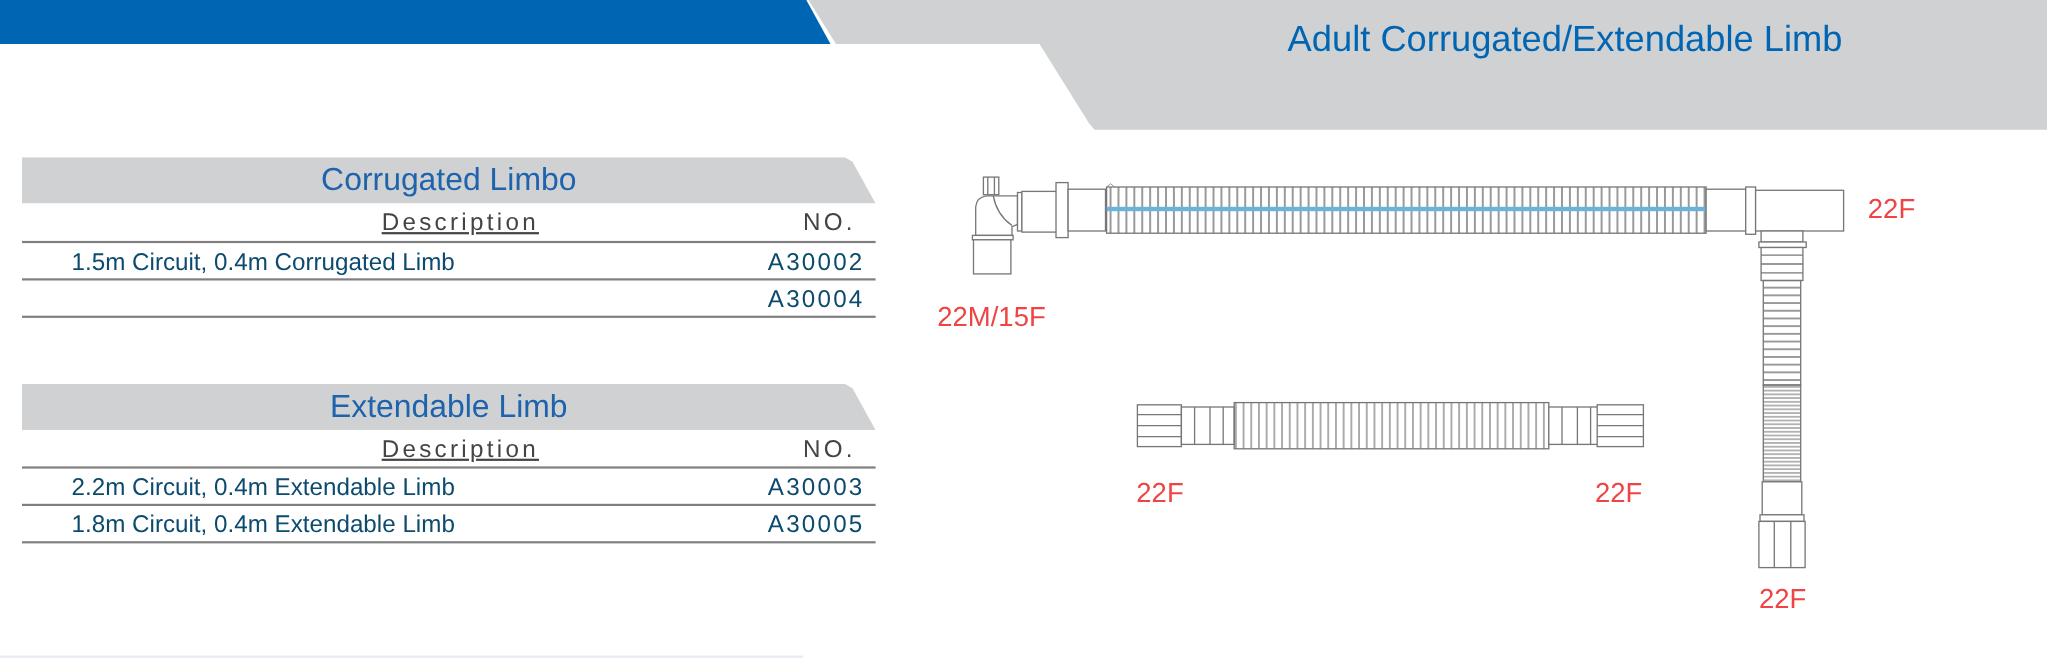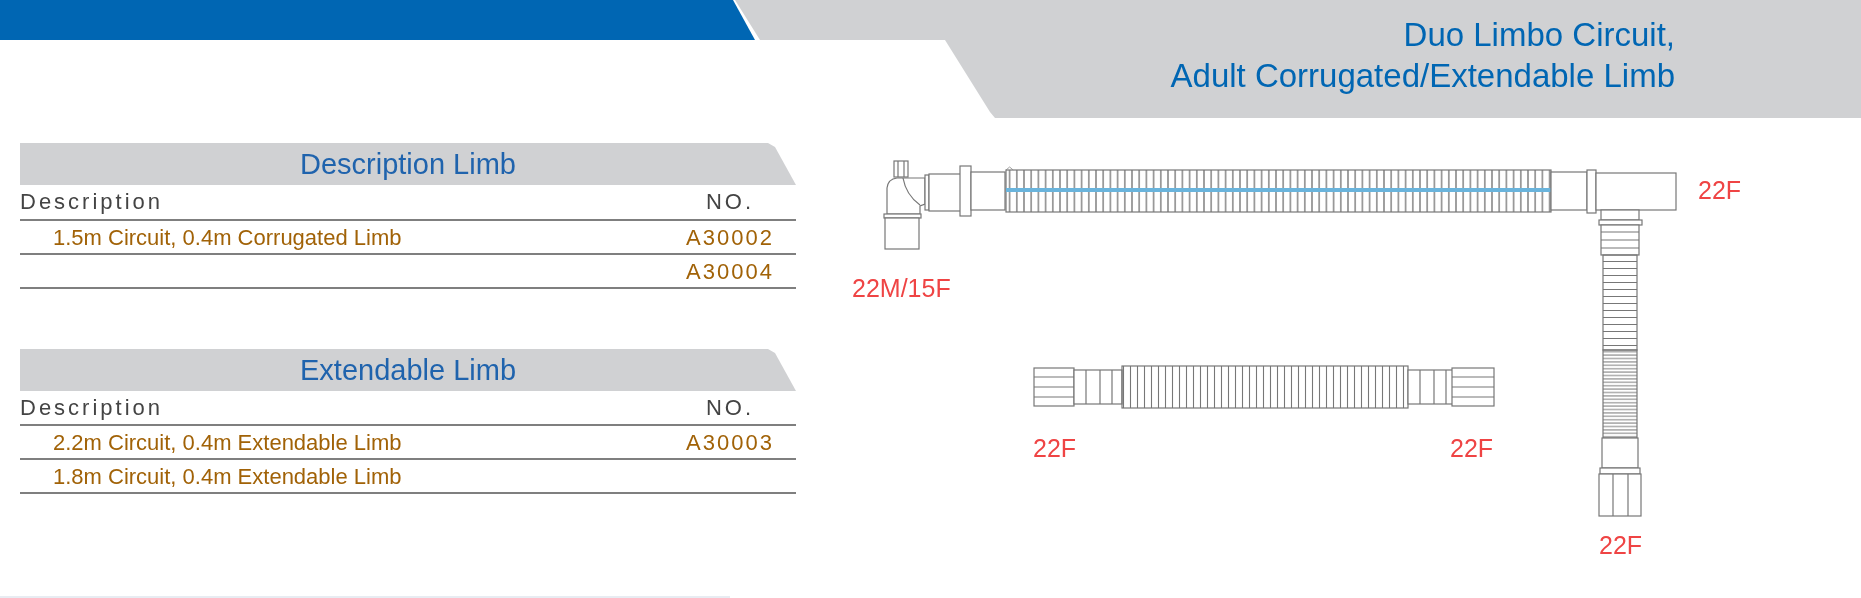--- a/index.html
+++ b/index.html
@@ -20,51 +20,50 @@
   .table-block { position: absolute; left: 20px; width: 776px; }
   .table-block .head-shape { position: absolute; left: 0; top: 0; }
   .table-block .head-title {
     position: absolute; left: 0; width: 776px; top: 0; height: 42px;
     text-align: center; line-height: 42px; font-size: 29px; color: #1f63ad;
   }
   .col-head {
     position: absolute; top: 42px; height: 34px; line-height: 34px;
     font-size: 22px; color: #444; letter-spacing: 3px;
   }
-  .col-desc { left: 0; width: 470px; text-align: left; }
-  .col-no { left: 620px; width: 180px; text-align: center; letter-spacing: 3px; }
+  .col-desc { left: 0; width: 470px; text-align: right; text-decoration: underline; }
+  .col-no { left: 644px; width: 180px; text-align: center; letter-spacing: 3px; }
   .rule { position: absolute; left: 0; width: 776px; height: 2px; background: #7f7f7f; }
-  .row { position: absolute; left: 0; width: 776px; height: 34px; line-height: 34px; font-size: 22px; color: #a16207; }
+  .row { position: absolute; left: 12px; width: 776px; height: 34px; line-height: 34px; font-size: 22px; color: #0c4a6e; }
   .row .desc { position: absolute; left: 33px; }
   .row .no { position: absolute; left: 620px; width: 180px; text-align: center; letter-spacing: 2px; }
 
   .diagram { position: absolute; left: 0; top: 0; }
   .port-label { position: absolute; font-size: 25px; color: #ef4444; white-space: nowrap; }
   .bottom-line { position: absolute; left: 0; top: 596px; width: 730px; height: 2px; background: #e8ecf2; }
 </style>
 </head>
 <body>
 
 <div class="banner">
   <svg width="1861" height="120">
     <polygon points="1000,0 1861,0 1861,118 995,118 990,112 945,40 760,40 735,0" fill="#d0d1d3"></polygon>
     <polygon points="0,0 733,0 755,40 0,40" fill="#0066b3"></polygon>
     <rect x="0" y="40" width="760" height="2" fill="#ffffff"></rect>
   </svg>
   <div class="title-block">
-    <div>Duo Limbo Circuit,</div>
     <div>Adult Corrugated/Extendable Limb</div>
   </div>
 </div>
 
 <div class="table-block" style="top:143px;">
   <svg class="head-shape" width="776" height="42">
     <polygon points="0,0 748,0 755,4 776,42 0,42" fill="#d0d1d3"></polygon>
   </svg>
-  <div class="head-title">Description Limb</div>
+  <div class="head-title">Corrugated Limbo</div>
   <div class="col-head col-desc">Description</div>
   <div class="col-head col-no">NO.</div>
   <div class="rule" style="top:76px;"></div>
   <div class="row" style="top:78px;">
     <span class="desc">1.5m Circuit,  0.4m Corrugated Limb</span>
     <span class="no">A30002</span>
   </div>
   <div class="rule" style="top:110px;"></div>
   <div class="row" style="top:112px;">
     <span class="no">A30004</span>
@@ -80,20 +79,21 @@
   <div class="col-head col-desc" style="top:42px;">Description</div>
   <div class="col-head col-no" style="top:42px;">NO.</div>
   <div class="rule" style="top:75px;"></div>
   <div class="row" style="top:77px;">
     <span class="desc">2.2m Circuit,  0.4m Extendable Limb</span>
     <span class="no">A30003</span>
   </div>
   <div class="rule" style="top:109px;"></div>
   <div class="row" style="top:111px;text-decoration:underline;">
     <span class="desc">1.8m Circuit,  0.4m Extendable Limb</span>
+    <span class="no">A30005</span>
   </div>
   <div class="rule" style="top:143px;"></div>
 </div>
 
 <svg class="diagram" width="1861" height="598">
   <defs>
     <pattern id="corrH" x="1006" y="0" width="7.2" height="40" patternUnits="userSpaceOnUse">
       <line x1="3.6" y1="0" x2="3.6" y2="40" stroke="#666" stroke-width="1.2"></line>
     </pattern>
     <pattern id="corrH2" x="1120" y="0" width="7" height="40" patternUnits="userSpaceOnUse">

